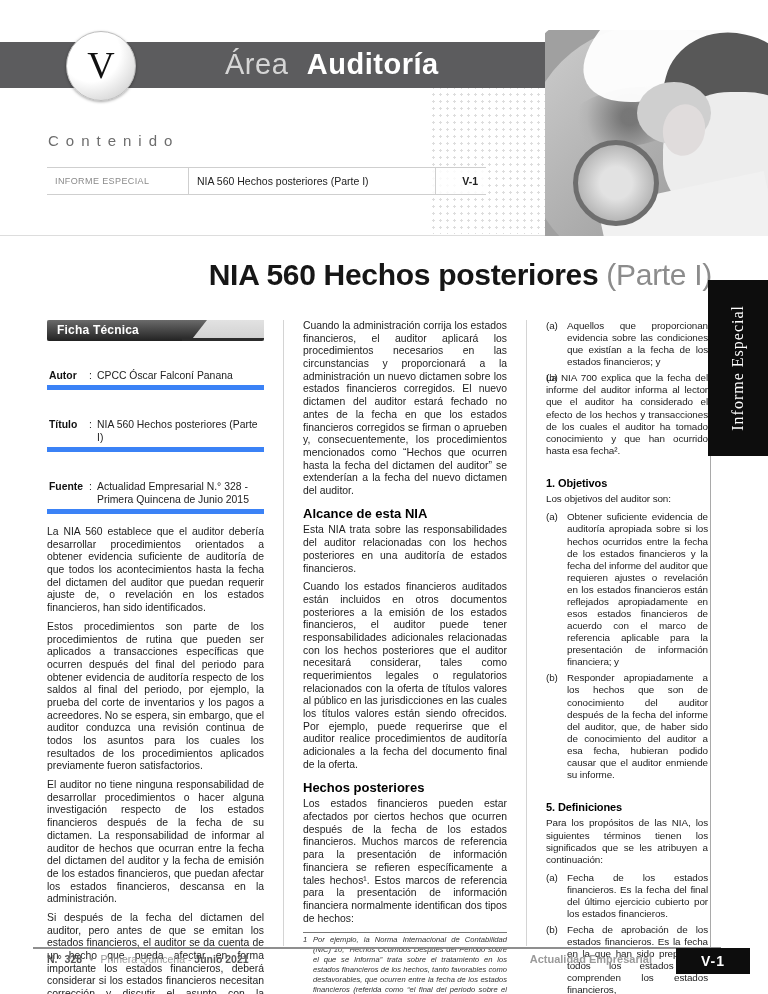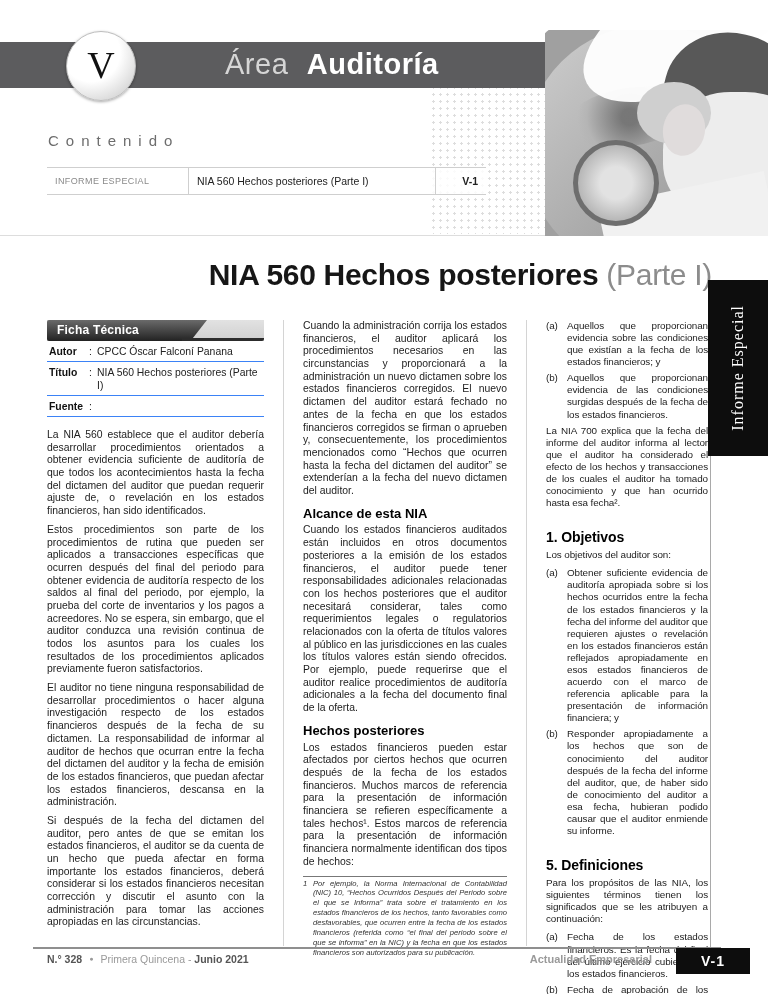--- a/index.html
+++ b/index.html
@@ -64,38 +64,38 @@
   
   .cols{position:absolute;left:47px;top:320px;width:661px;height:626px;display:flex;z-index:2;}
   .col{box-sizing:border-box;}
   .col1{width:237px;padding-right:19px;border-right:1px solid #d4d4d4;}
   .col2{width:243px;padding:0 19px;border-right:1px solid #d4d4d4;}
   .col3{width:181px;padding-left:19px;}
   .col1,.col2{font-size:10.4px;line-height:1.22;}
   .col3{font-size:9.9px;line-height:1.22;letter-spacing:-.1px;}
   .bp{margin:0 0 6px 0;text-align:justify;color:#1c1c1c;}
   .bh{margin:8px 0 3px 0;font-size:13px;font-weight:700;color:#000;}
-  .col3 .bh{font-size:14px;margin-top:20px;}
+  .col3 .bh{font-size:11px;margin-top:20px;}
   .bitem{position:relative;padding-left:21px;margin:0 0 4px 0;text-align:justify;}
   .bitem .marker{position:absolute;left:0;top:0;}
   .bfn{border-top:1px solid #777;margin-top:7px;padding-top:2px;font-size:7.6px;line-height:1.3;
        font-style:italic;color:#333;display:flex;text-align:justify;}
   .bfn .fnnum{width:10px;flex:0 0 10px;font-style:italic;}
 
   
   .ficha{margin-bottom:12px;}
   .ficha-head{position:relative;height:21px;background:linear-gradient(#e2e2e2,#cfcfcf);overflow:hidden;}
   .ficha-head .bar{position:absolute;left:0;top:0;height:21px;width:60%;
     background:linear-gradient(#6a6a6a,#222);border-radius:2px 0 0 2px;
     display:flex;align-items:center;padding-left:10px;box-sizing:border-box;
     color:#fff;font-size:12px;font-weight:600;letter-spacing:.2px;}
   .ficha-head .tail{position:absolute;left:58%;top:0;height:21px;width:34px;
     background:linear-gradient(#6a6a6a,#222);transform:skewX(-38deg);transform-origin:top left;}
   .ficha-head .line{position:absolute;right:0;bottom:0;height:3px;left:62%;background:#2c2c2c;border-radius:0 0 2px 0;}
-  .ficha-row{display:flex;padding:4px 0 3px 2px;border-bottom:1px solid #3b82f6;font-size:10.4px;line-height:1.25;}
+  .ficha-row{display:flex;padding:4px 0 3px 2px;border-bottom:5px solid #3b82f6;font-size:10.4px;line-height:1.25;margin-top:24px;}
   .ficha-row .lbl{flex:0 0 40px;font-weight:700;color:#111;}
   .ficha-row .sep{flex:0 0 8px;}
   .ficha-row .val{flex:1;color:#222;}
 
   
   .footer-rule{position:absolute;left:33px;top:947px;width:688px;height:2px;background:#8f8f8f;z-index:2;}
   .footer-left{position:absolute;left:47px;top:953px;font-size:10.5px;color:#999;z-index:3;white-space:nowrap;}
   .footer-left .strong{color:#555;font-weight:700;}
   .footer-left .dot{color:#9a9a9a;font-size:7px;vertical-align:2px;padding:0 7px;}
   .footer-brand{position:absolute;right:116px;top:953px;font-size:11px;font-weight:700;color:#9a9a9a;z-index:3;}
@@ -160,46 +160,48 @@
           <span class="val">CPCC Óscar Falconí Panana</span>
         </div>
         <div class="ficha-row">
           <span class="lbl">Título</span>
           <span class="sep">:</span>
           <span class="val">NIA 560 Hechos posteriores (Parte I)</span>
         </div>
         <div class="ficha-row">
           <span class="lbl">Fuente</span>
           <span class="sep">:</span>
+          <span class="val">Actualidad Empresarial N.° 328 - Primera Quincena de Junio 2015</span>
         </div>
       </aside>
       <div class="blocks">
           <p class="bp">La NIA 560 establece que el auditor debería desarrollar procedimientos orientados a obtener evidencia suficiente de auditoría de que todos los acontecimientos hasta la fecha del dictamen del auditor que puedan requerir ajuste de, o revelación en los estados financieros, han sido identificados.</p>
           <p class="bp">Estos procedimientos son parte de los procedimientos de rutina que pueden ser aplicados a transacciones específicas que ocurren después del final del periodo para obtener evidencia de auditoría respecto de los saldos al final del periodo, por ejemplo, la prueba del corte de inventarios y los pagos a acreedores. No se espera, sin embargo, que el auditor conduzca una revisión continua de todos los asuntos para los cuales los resultados de los procedimientos aplicados previamente fueron satisfactorios.</p>
           <p class="bp">El auditor no tiene ninguna responsabilidad de desarrollar procedimientos o hacer alguna investigación respecto de los estados financieros después de la fecha de su dictamen. La responsabilidad de informar al auditor de hechos que ocurran entre la fecha del dictamen del auditor y la fecha de emisión de los estados financieros, que puedan afectar los estados financieros, descansa en la administración.</p>
           <p class="bp">Si después de la fecha del dictamen del auditor, pero antes de que se emitan los estados financieros, el auditor se da cuenta de un hecho que pueda afectar en forma importante los estados financieros, deberá considerar si los estados financieros necesitan corrección y discutir el asunto con la administración para tomar las acciones apropiadas en las circunstancias.</p>
         </div>
     </div>
     <div class="col col2">
       <div class="blocks">
           <p class="bp">Cuando la administración corrija los estados financieros, el auditor aplicará los procedimientos necesarios en las circunstancias y proporcionará a la administración un nuevo dictamen sobre los estados financieros corregidos. El nuevo dictamen del auditor estará fechado no antes de la fecha en que los estados financieros corregidos se firman o aprueben y, consecuentemente, los procedimientos mencionados como “Hechos que ocurren hasta la fecha del dictamen del auditor” se extenderían a la fecha del nuevo dictamen del auditor.</p>
           <h3 class="bh">Alcance de esta NIA</h3>
+          <p class="bp">Esta NIA trata sobre las responsabilidades del auditor relacionadas con los hechos posteriores en una auditoría de estados financieros.</p>
           <p class="bp">Cuando los estados financieros auditados están incluidos en otros documentos posteriores a la emisión de los estados financieros, el auditor puede tener responsabilidades adicionales relacionadas con los hechos posteriores que el auditor necesitará considerar, tales como requerimientos legales o regulatorios relacionados con la oferta de títulos valores al público en las jurisdicciones en las cuales los títulos valores están siendo ofrecidos. Por ejemplo, puede requerirse que el auditor realice procedimientos de auditoría adicionales a la fecha del documento final de la oferta.</p>
           <h3 class="bh">Hechos posteriores</h3>
           <p class="bp">Los estados financieros pueden estar afectados por ciertos hechos que ocurren después de la fecha de los estados financieros. Muchos marcos de referencia para la presentación de información financiera se refieren específicamente a tales hechos¹. Estos marcos de referencia para la presentación de información financiera normalmente identifican dos tipos de hechos:</p>
           <div class="bfn">
             <span class="fnnum">1</span>
             <span>Por ejemplo, la Norma Internacional de Contabilidad (NIC) 10, “Hechos Ocurridos Después del Periodo sobre el que se Informa” trata sobre el tratamiento en los estados financieros de los hechos, tanto favorables como desfavorables, que ocurren entre la fecha de los estados financieros (referida como “el final del periodo sobre el que se informa” en la NIC) y la fecha en que los estados financieros son autorizados para su publicación.</span>
           </div>
         </div>
     </div>
     <div class="col col3">
       <div class="blocks">
           <div class="bitem"><span class="marker">(a)</span><span>Aquellos que proporcionan evidencia sobre las condiciones que existían a la fecha de los estados financieros; y</span></div>
-          <div class="bitem"><span class="marker">(b)</span><span>Aquellos que proporcionan evidencia de las condiciones surgidas después de la fecha de los estados financieros.</span></div>
+          <div class="bitem"><span class="marker">(b)</span></div>
           <p class="bp">La NIA 700 explica que la fecha del informe del auditor informa al lector que el auditor ha considerado el efecto de los hechos y transacciones de los cuales el auditor ha tomado conocimiento y que han ocurrido hasta esa fecha².</p>
           <h3 class="bh">1. Objetivos</h3>
           <p class="bp">Los objetivos del auditor son:</p>
           <div class="bitem"><span class="marker">(a)</span><span>Obtener suficiente evidencia de auditoría apropiada sobre si los hechos ocurridos entre la fecha de los estados financieros y la fecha del informe del auditor que requieren ajustes o revelación en los estados financieros están reflejados apropiadamente en esos estados financieros de acuerdo con el marco de referencia aplicable para la presentación de información financiera; y</span></div>
           <div class="bitem"><span class="marker">(b)</span><span>Responder apropiadamente a los hechos que son de conocimiento del auditor después de la fecha del informe del auditor, que, de haber sido de conocimiento del auditor a esa fecha, hubieran podido causar que el auditor enmiende su informe.</span></div>
           <h3 class="bh">5. Definiciones</h3>
           <p class="bp">Para los propósitos de las NIA, los siguientes términos tienen los significados que se les atribuyen a continuación:</p>
           <div class="bitem"><span class="marker">(a)</span><span>Fecha de los estados financieros. Es la fecha del final del último ejercicio cubierto por los estados financieros.</span></div>
           <div class="bitem"><span class="marker">(b)</span><span>Fecha de aprobación de los estados financieros. Es la fecha en la que han sido preparados todos los estados que comprenden los estados financieros,</span></div>
         </div>

